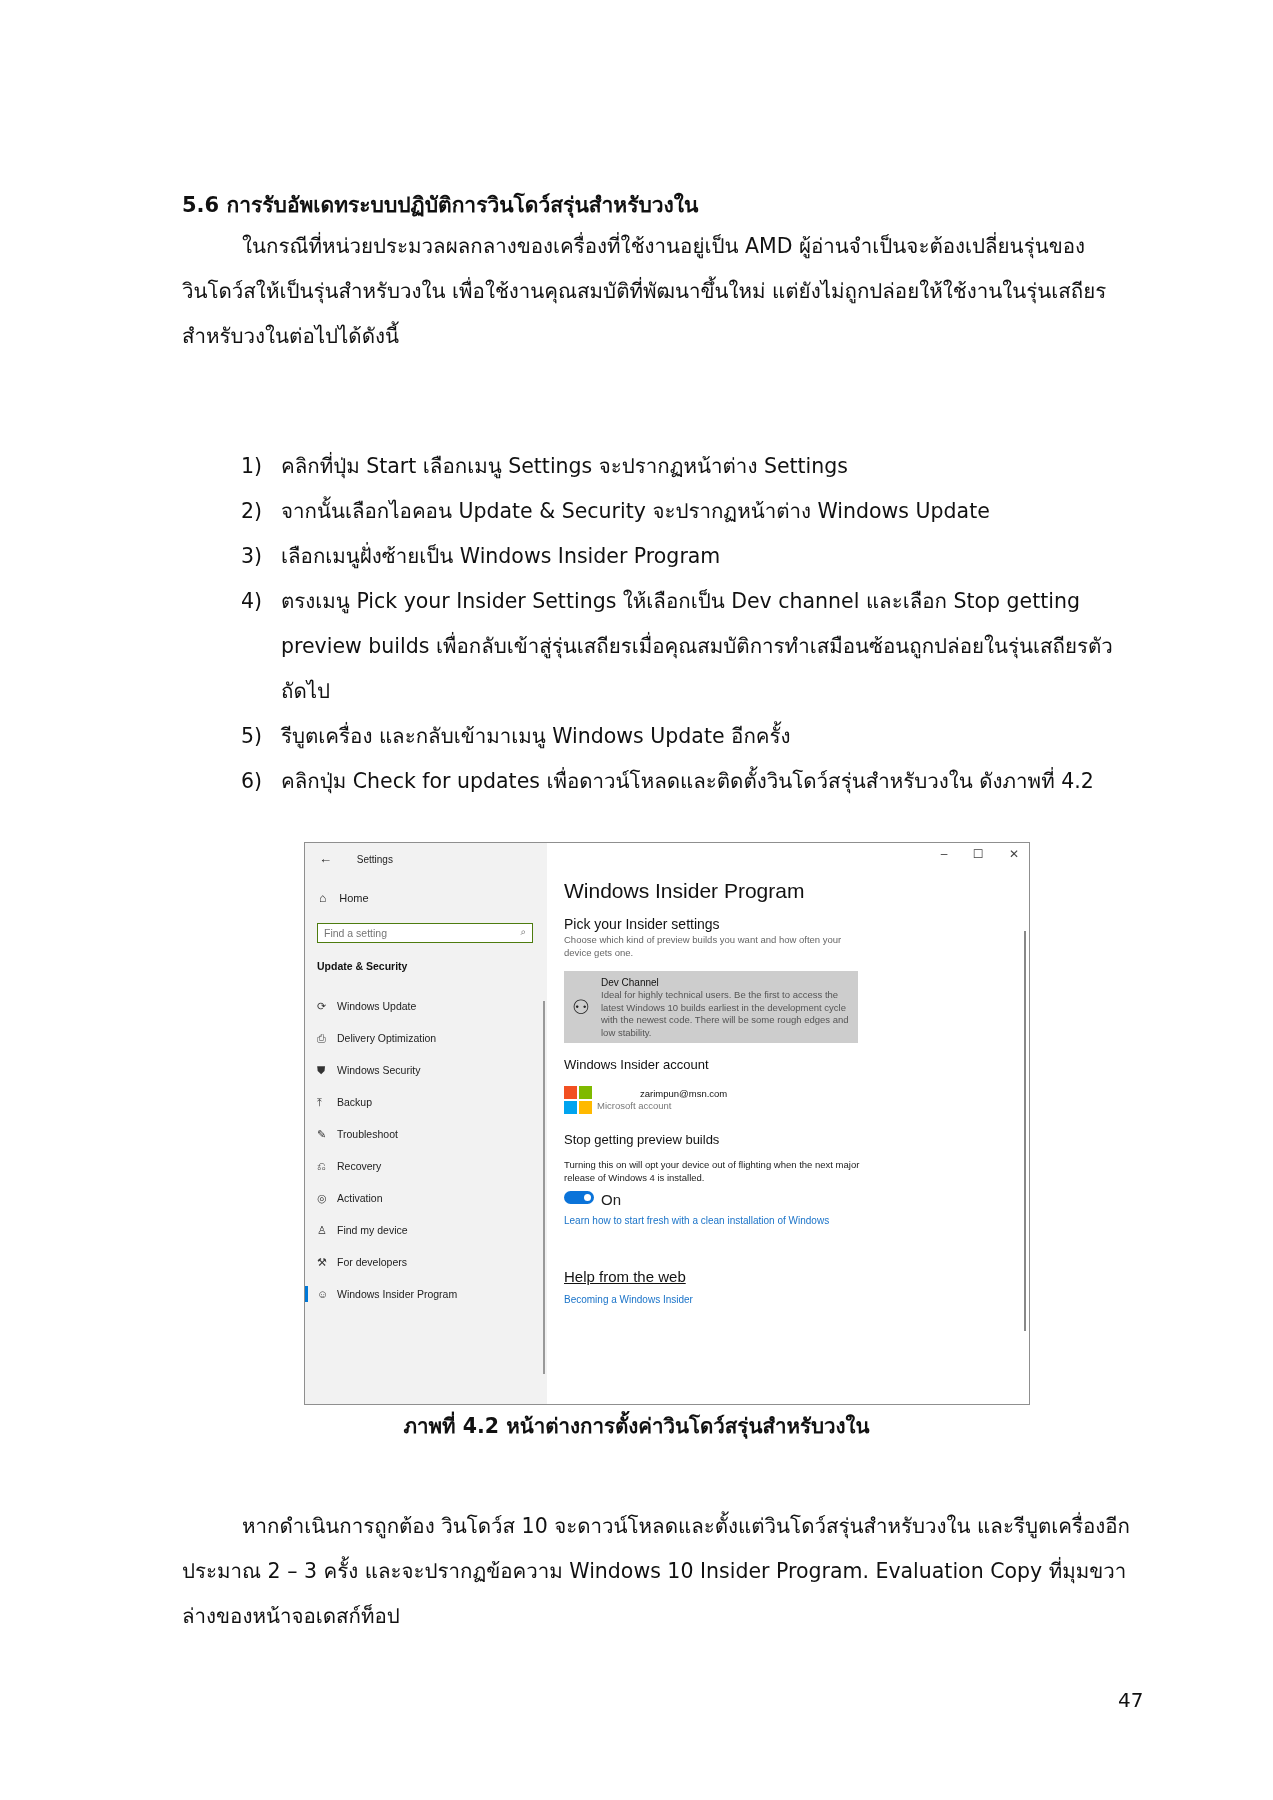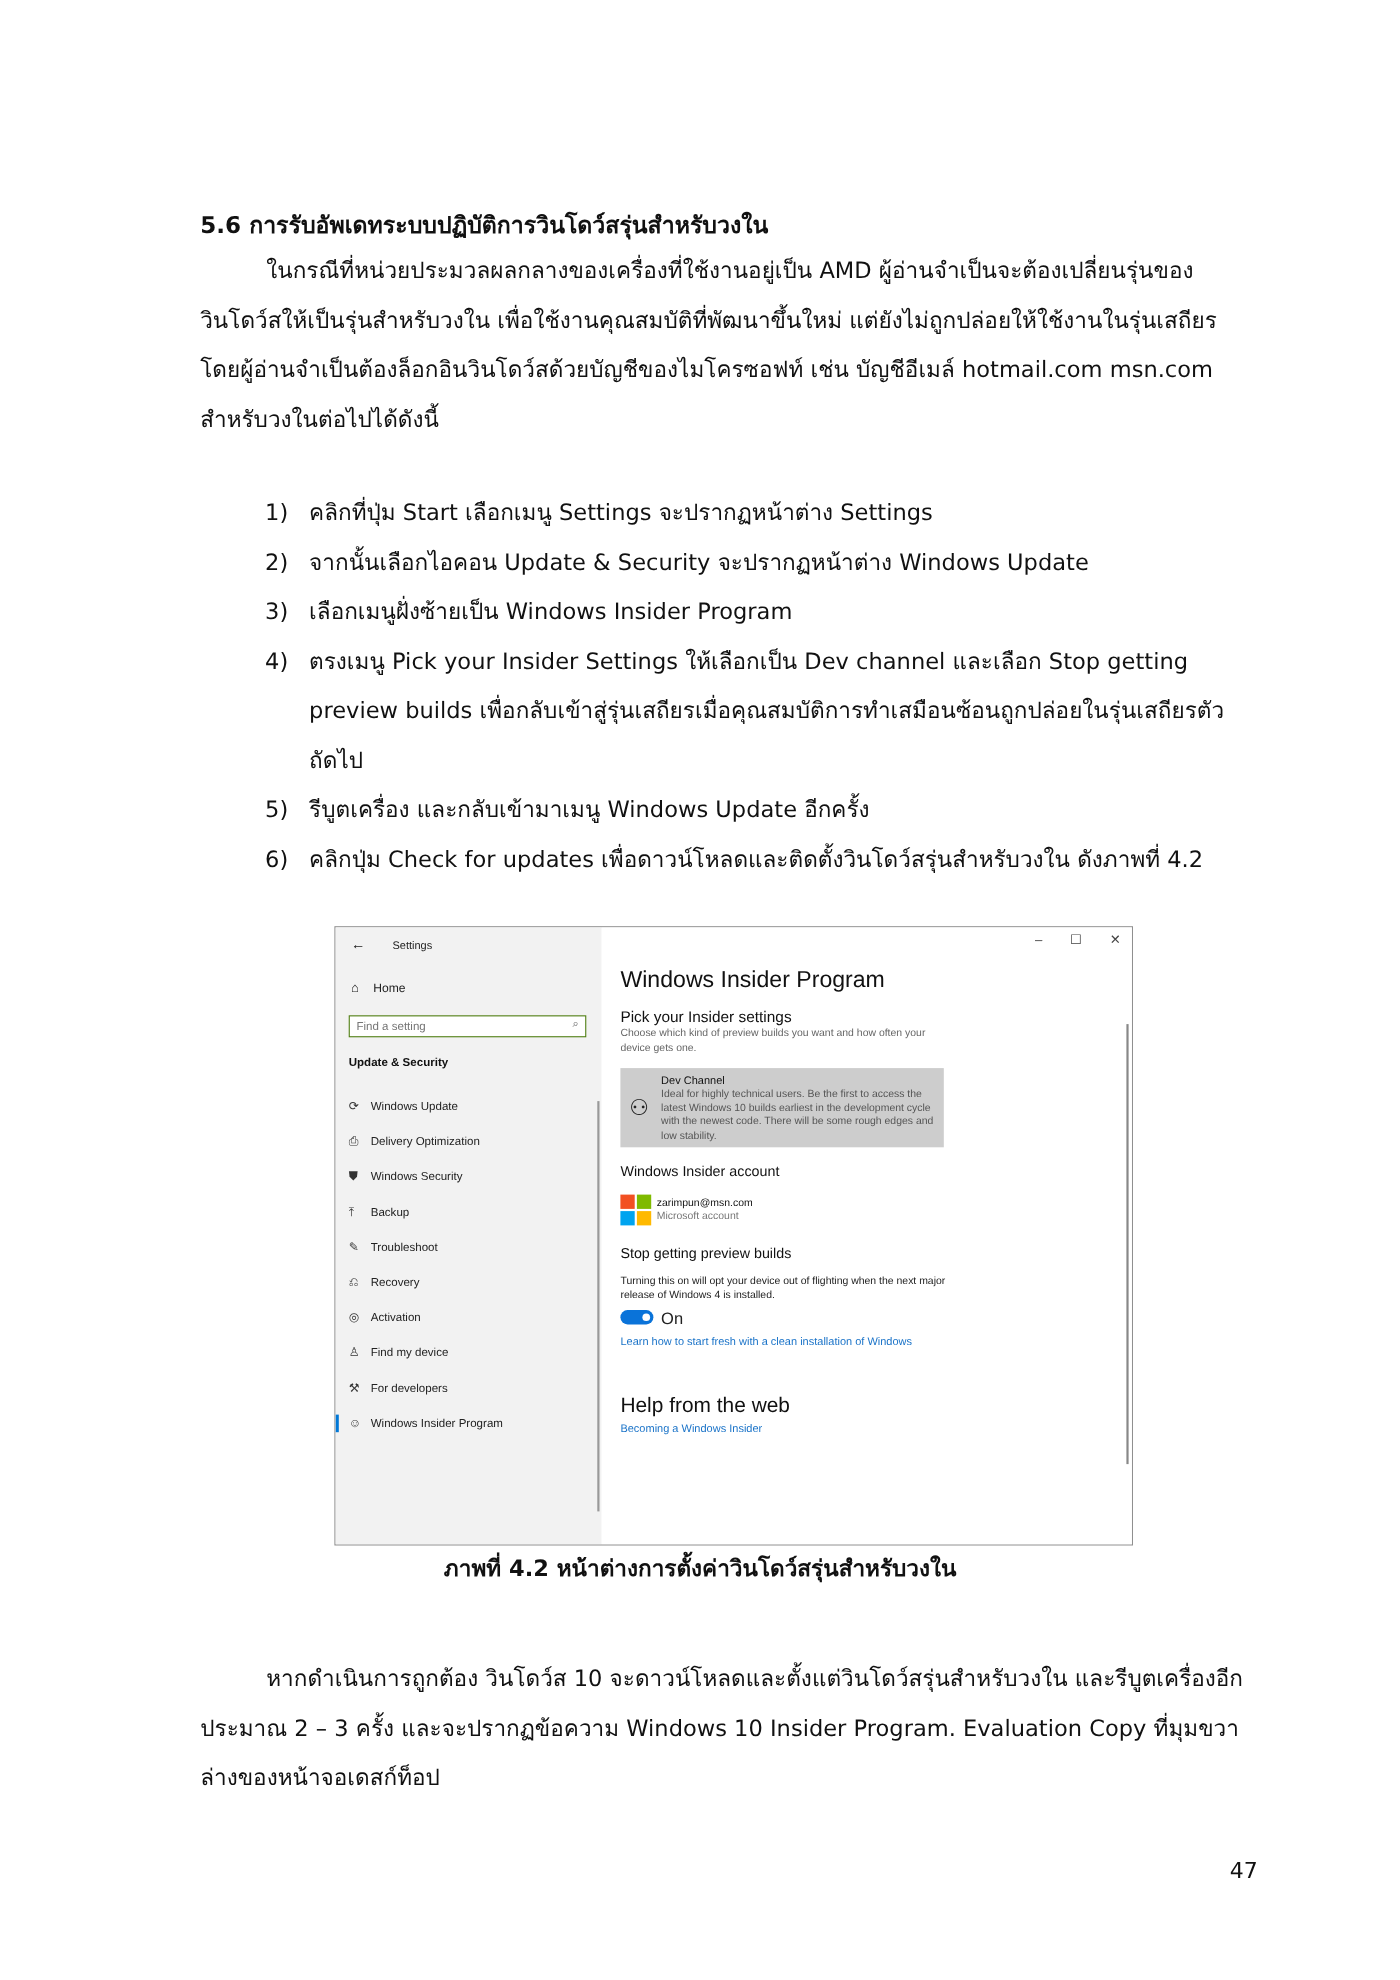--- a/index.html
+++ b/index.html
@@ -43,21 +43,21 @@
   .c-title { position: absolute; left: 17px; top: 36px; font-size: 21px; color: #111; font-weight: normal; }
   .c-h2 { position: absolute; left: 17px; font-size: 14px; color: #111; }
   .c-sub { position: absolute; left: 17px; font-size: 9.5px; color: #666; line-height: 13px; width: 300px; }
   .card { position: absolute; left: 17px; top: 128px; width: 294px; height: 72px; background: #cdcdcd; }
   .card .ic { position: absolute; left: 8px; top: 24px; font-size: 20px; color: #222; }
   .card .name { position: absolute; left: 37px; top: 6px; font-size: 10px; color: #111; }
   .card .desc { position: absolute; left: 37px; top: 18px; font-size: 9.5px; line-height: 12.5px; color: #555; width: 252px; }
   .msft { position: absolute; left: 17px; top: 243px; width: 28px; height: 28px; }
   .msft i { position: absolute; width: 13px; height: 13px; }
   .acct { position: absolute; left: 50px; top: 245px; font-size: 9.5px; line-height: 12px; }
-  .acct .mail { color: #111; }
+  .acct .mail { color: #111; margin-left: 43px; }
   .acct .type { color: #777; }
   .c-p { position: absolute; left: 17px; top: 217px; font-size: 9.5px; line-height: 12.5px; color: #222; width: 300px; }
   .toggle { position: absolute; left: 17px; top: 249px; width: 30px; height: 13px; border-radius: 8px; background: #0a73d9; }
   .toggle::after { content: ""; position: absolute; right: 3px; top: 3px; width: 7px; height: 7px; border-radius: 50%; background: #fff; }
   .toggle-lbl { position: absolute; left: 54px; top: 249px; font-size: 15px; color: #222; }
   .link { position: absolute; left: 17px; font-size: 10px; color: #1a73c8; }
   .c-scroll { position: absolute; right: 3px; top: 88px; width: 2px; height: 400px; background: #888; }
 
   .caption { position: absolute; left: 0; width: 1273px; top: 1409px; text-align: center; font-size: 20.5px; font-weight: bold; }
   .pagenum { position: absolute; left: 1118px; top: 1688px; font-size: 20px; }
@@ -65,21 +65,20 @@
 </head>
 <body>
 
 <div class="page">
 
   <div class="heading">5.6 การรับอัพเดทระบบปฏิบัติการวินโดว์สรุ่นสำหรับวงใน</div>
 
   <div class="para" style="top:224px;">
     <span class="line indent">ในกรณีที่หน่วยประมวลผลกลางของเครื่องที่ใช้งานอยู่เป็น AMD ผู้อ่านจำเป็นจะต้องเปลี่ยนรุ่นของ</span>
     <span class="line">วินโดว์สให้เป็นรุ่นสำหรับวงใน เพื่อใช้งานคุณสมบัติที่พัฒนาขึ้นใหม่ แต่ยังไม่ถูกปล่อยให้ใช้งานในรุ่นเสถียร</span>
-    <span class="line">โดยผู้อ่านจำเป็นต้องล็อกอินวินโดว์สด้วยบัญชีของไมโครซอฟท์ เช่น บัญชีอีเมล์ hotmail.com msn.com</span>
     <span class="line">สำหรับวงในต่อไปได้ดังนี้</span>
   </div>
 
   <div class="steps">
     <div class="step">
       <span class="num">1)</span>
       <div class="txt">
           <span>คลิกที่ปุ่ม Start เลือกเมนู Settings จะปรากฏหน้าต่าง Settings</span>
         </div>
     </div>
@@ -193,21 +192,21 @@
         <div class="mail">zarimpun@msn.com</div>
         <div class="type">Microsoft account</div>
       </div>
 
       <div class="c-h2" style="top:289px;font-size:13px;">Stop getting preview builds</div>
       <div class="c-p" style="top:316px;">Turning this on will opt your device out of flighting when the next major release of Windows 4 is installed.</div>
       <div class="toggle" style="top:348px;"></div>
       <div class="toggle-lbl" style="top:348px;">On</div>
       <div class="link" style="top:372px;">Learn how to start fresh with a clean installation of Windows</div>
 
-      <div class="c-h2" style="top:425px;font-size:19px;">Help from the web</div>
+      <div class="c-h2" style="top:425px;font-size:15px;text-decoration:underline;">Help from the web</div>
       <div class="link" style="top:451px;">Becoming a Windows Insider</div>
 
       <div class="c-scroll"></div>
     </div>
   </div>
 
   <div class="caption">ภาพที่ 4.2 หน้าต่างการตั้งค่าวินโดว์สรุ่นสำหรับวงใน</div>
 
   <div class="para" style="top:1504px;">
     <span class="line indent">หากดำเนินการถูกต้อง วินโดว์ส 10 จะดาวน์โหลดและตั้งแต่วินโดว์สรุ่นสำหรับวงใน และรีบูตเครื่องอีก</span>

